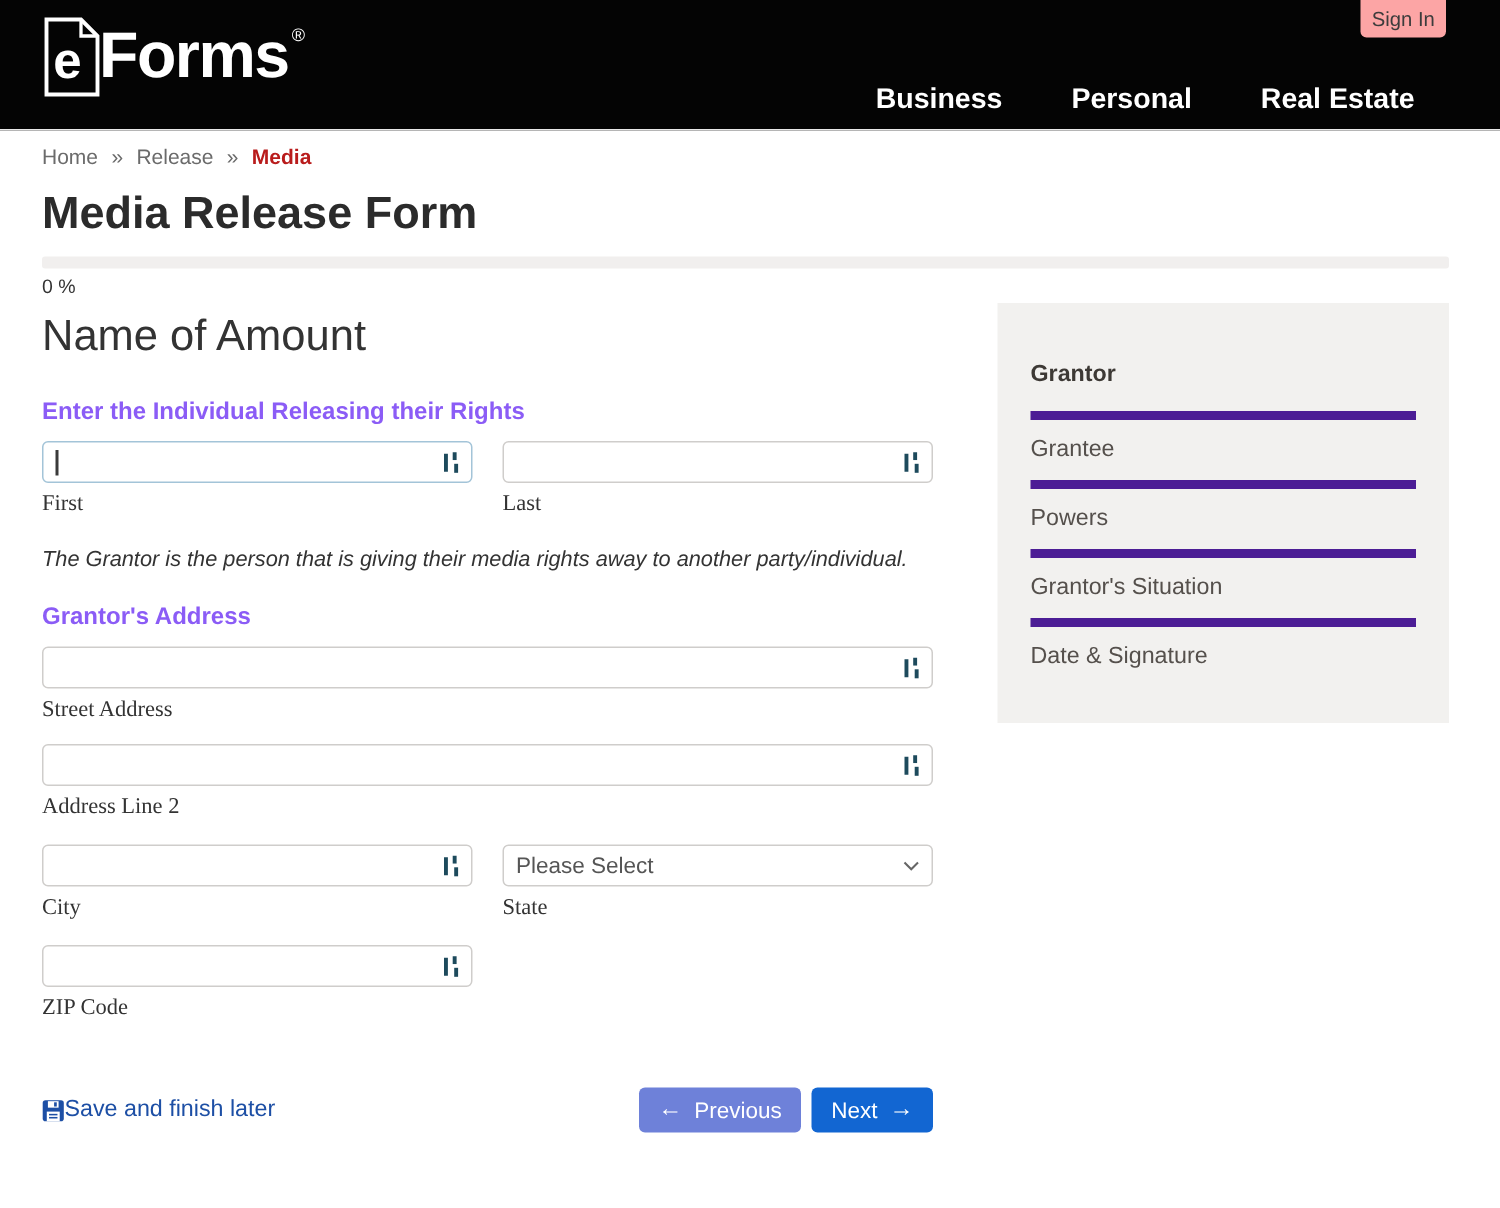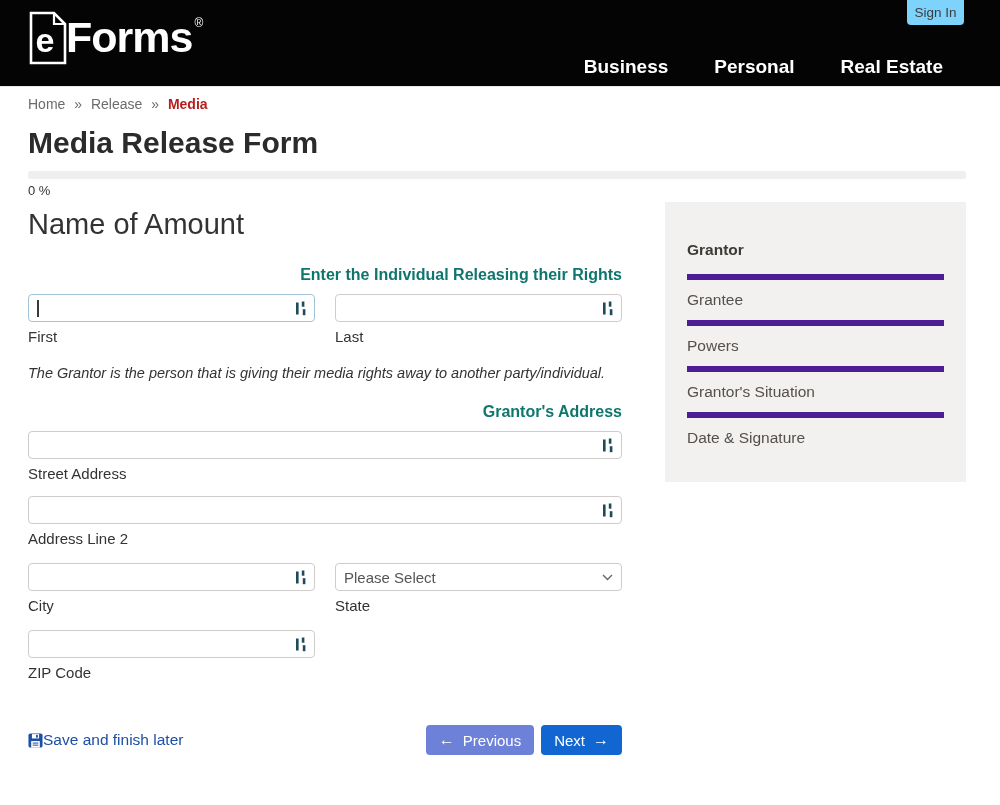--- a/index.html
+++ b/index.html
@@ -8,55 +8,55 @@
 
   
   .topbar { position:relative; width:1000px; height:87px; background:#040404;
     border-bottom:1px solid #e9e9e9; }
   .logo { position:absolute; left:28px; top:11px; display:flex; align-items:flex-start;
     cursor:pointer; }
   .logo-forms { color:#fff; font-weight:bold; font-size:43px; line-height:52px;
     letter-spacing:-1px; margin-left:-2px; }
   .logo-reg { color:#fff; font-size:12px; line-height:12px; margin-top:6px; margin-left:2px; }
   .signin-btn { position:absolute; top:0; right:36px; width:57px; height:25px;
-    background:#7dd3fc; color:#3c3c3c; font-size:13.5px; border:none;
+    background:#fca5a5; color:#3c3c3c; font-size:13.5px; border:none;
     border-radius:0 0 4px 4px; cursor:pointer; font-family:"Liberation Sans",sans-serif; }
   .mainnav { position:absolute; right:57px; bottom:8px; display:flex; gap:46px; }
   .mainnav a { color:#fff; font-size:19px; font-weight:bold; text-decoration:none;
     cursor:pointer; }
 
   
   .content { width:938px; margin-left:28px; padding-top:9px; }
   .breadcrumb { font-size:14px; color:#6b6b6b; }
   .breadcrumb a { color:#6b6b6b; text-decoration:none; cursor:pointer; }
   .breadcrumb .sep { margin:0 5px; color:#6b6b6b; }
   .breadcrumb .current { color:#b91c1c; font-weight:bold; }
   h1 { margin-top:13px; font-size:30px; line-height:36px; color:#2b2b2b; font-weight:bold; }
   .progress-track { margin-top:10px; width:938px; height:8px; background:#f1efee;
     border-radius:2px; overflow:hidden; }
   .progress-fill { height:100%; width:0%; background:#2e7d32; }
   .progress-label { margin-top:4px; font-size:13px; color:#333; }
 
   .main-row { margin-top:4px; display:flex; align-items:flex-start; }
   .form-col { width:594px; }
   h2 { font-size:29px; line-height:36px; font-weight:400; color:#333; margin:4px 0 24px 0; }
-  .q-label { font-size:16px; font-weight:bold; color:#0f766e; margin-bottom:10px;text-align:right; }
+  .q-label { font-size:16px; font-weight:bold; color:#8b5cf6; margin-bottom:10px; }
   .q-label.address { margin-top:22px; }
 
   .field-row { display:flex; gap:20px; }
   .field { position:relative; }
   .field.half { width:287px; }
   .field.full { width:594px; }
   .tb { width:100%; height:28px; border:1px solid #cfcdcb; border-radius:4px;
     background:#fff; font-size:15px; padding:0 24px 0 8px;
     font-family:"Liberation Sans",sans-serif; color:#333; }
   .tb.focused { border:1.5px solid #a3c4d8; }
   .caret { position:absolute; left:9px; top:6px; width:1.5px; height:17px; background:#3a3a3a; }
   .fill-ico { position:absolute; right:7px; top:7px; pointer-events:none; }
-  .field-label { font-size:15px; color:#333; margin-top:6px; }
+  .field-label { font-size:15px; color:#333; margin-top:6px;font-family:Liberation Serif, serif; }
   .fgap { margin-top:14px; }
   .fgap2 { margin-top:16px; }
 
   .note { margin-top:20px; font-size:14.5px; font-style:italic; color:#333; }
 
   .sel-wrap { position:relative; width:287px; }
   select.tb { appearance:none; -webkit-appearance:none; color:#555; }
   .chev { position:absolute; right:9px; top:11px; pointer-events:none; }
 
   

